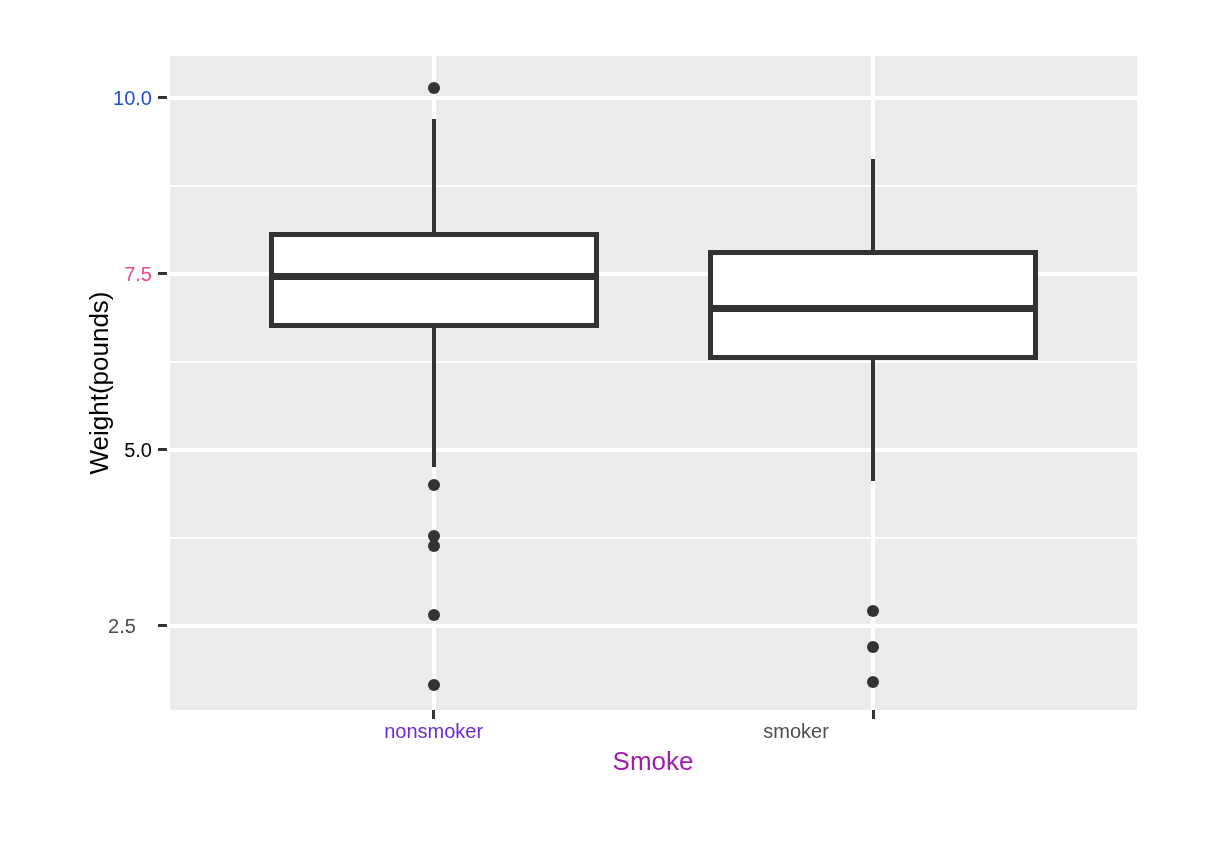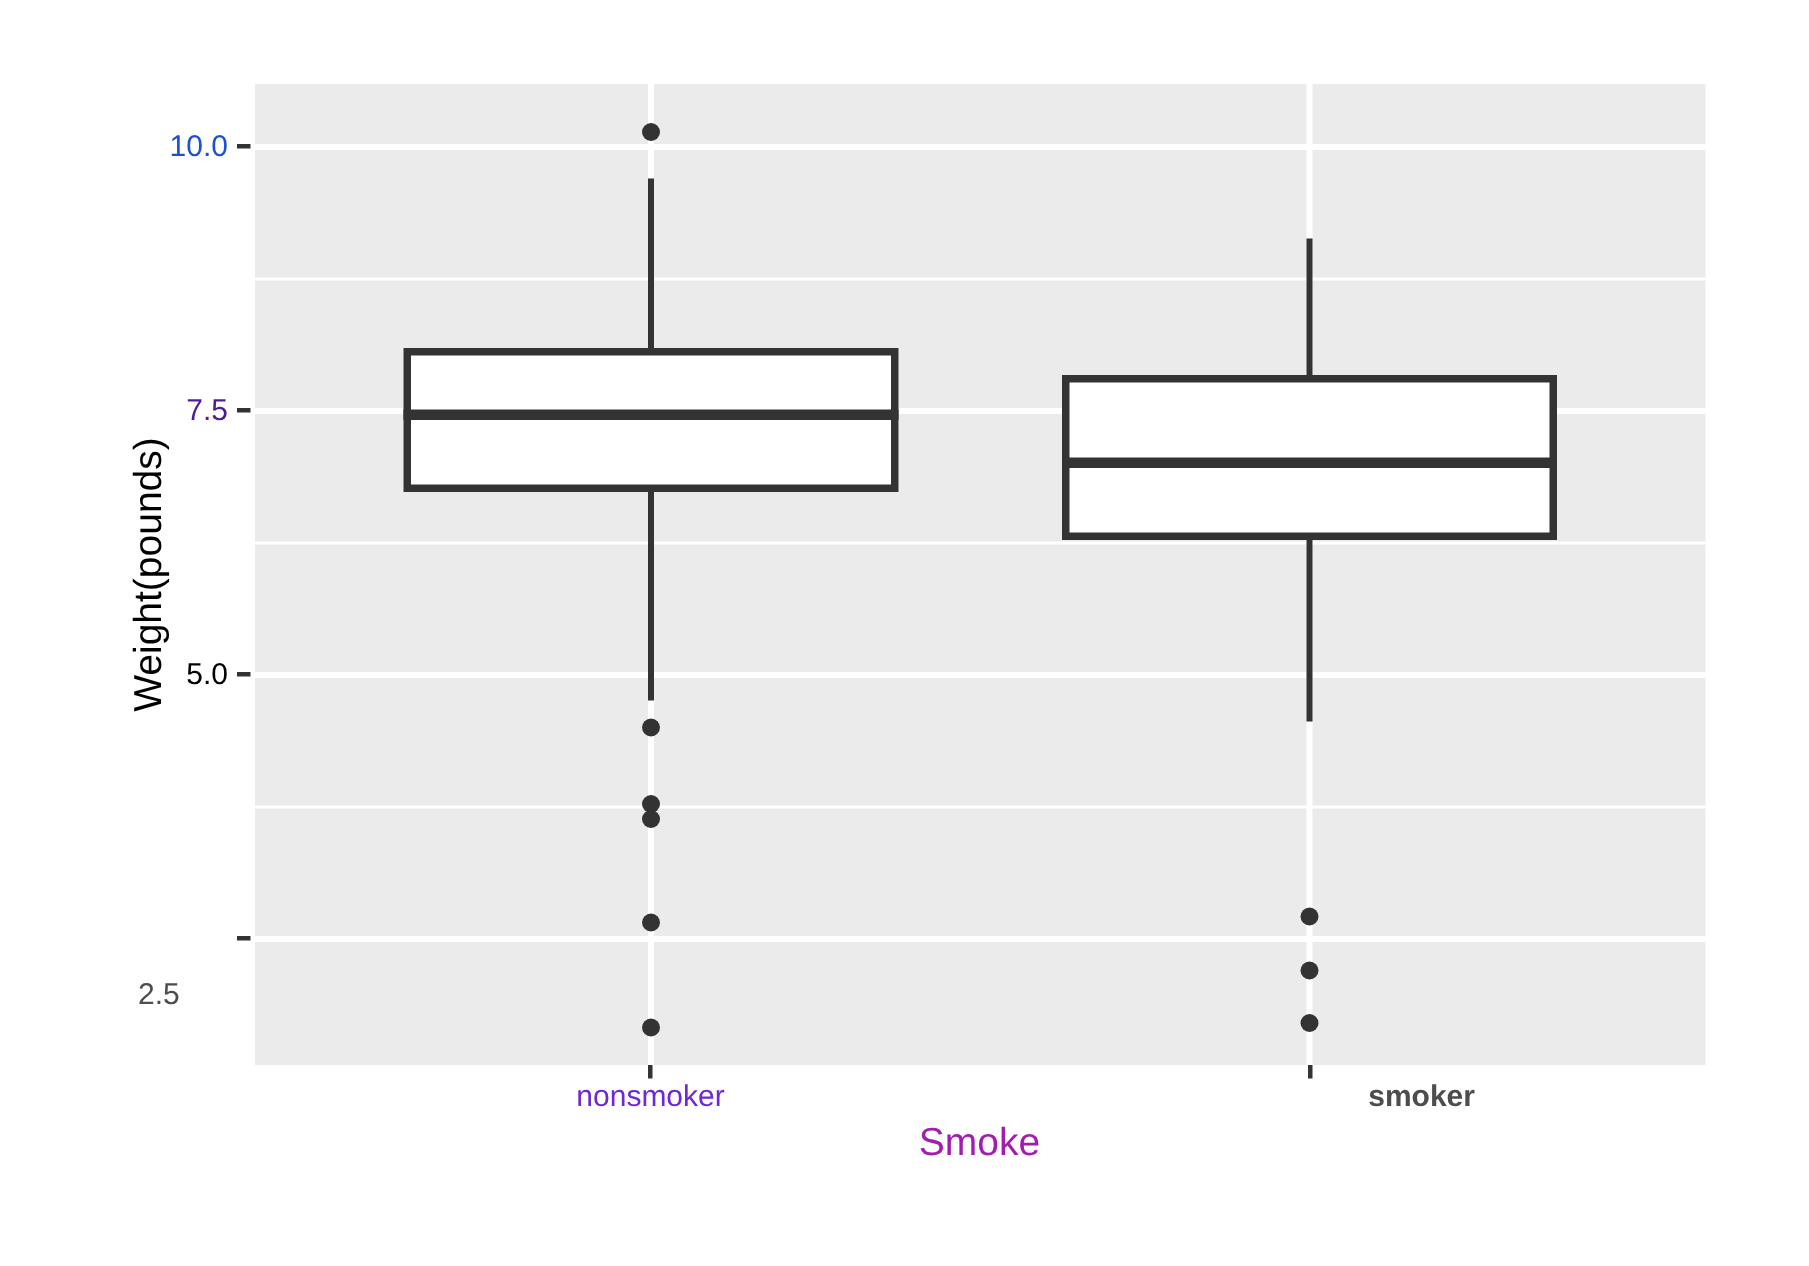--- a/index.html
+++ b/index.html
@@ -42,24 +42,24 @@
     <div class="abs" style="left: 427.701px; top: 539.972px; width: 12px; height: 12px; border-radius: 50%; background: rgb(51, 51, 51);"></div>
     <div class="abs" style="left: 427.701px; top: 608.962px; width: 12px; height: 12px; border-radius: 50%; background: rgb(51, 51, 51);"></div>
     <div class="abs" style="left: 427.701px; top: 679.361px; width: 12px; height: 12px; border-radius: 50%; background: rgb(51, 51, 51);"></div>
     <div class="abs" style="left: 871.299px; top: 159.485px; width: 4px; height: 321.72px; background: rgb(51, 51, 51);"></div>
     <div class="abs" style="left: 708.299px; top: 250.299px; width: 330px; height: 109.821px; background: rgb(255, 255, 255); border: 5px solid rgb(51, 51, 51); box-sizing: border-box;"></div>
     <div class="abs" style="left: 708.299px; top: 304.526px; width: 330px; height: 7px; background: rgb(51, 51, 51);"></div>
     <div class="abs" style="left: 867.299px; top: 604.738px; width: 12px; height: 12px; border-radius: 50%; background: rgb(51, 51, 51);"></div>
     <div class="abs" style="left: 867.299px; top: 640.642px; width: 12px; height: 12px; border-radius: 50%; background: rgb(51, 51, 51);"></div>
     <div class="abs" style="left: 867.299px; top: 675.841px; width: 12px; height: 12px; border-radius: 50%; background: rgb(51, 51, 51);"></div>
     <div class="abs" style="left: 158px; top: 624.022px; width: 9px; height: 3px; background: rgb(51, 51, 51);"></div>
-    <div class="abs" style="left: 92px; top: 612.522px; width: 60px; text-align: left; color: rgb(77, 77, 77); font-size: 20px; line-height: 26px; margin-top: 37px;">2.5</div>
+    <div class="abs" style="left: 92px; top: 612.522px; width: 60px; text-align: center; color: rgb(77, 77, 77); font-size: 20px; line-height: 26px;">2.5</div>
     <div class="abs" style="left: 158px; top: 448.026px; width: 9px; height: 3px; background: rgb(51, 51, 51);"></div>
     <div class="abs" style="left: 92px; top: 436.526px; width: 60px; text-align: right; color: #000000; font-size: 20px; line-height: 26px;">5.0</div>
     <div class="abs" style="left: 158px; top: 272.031px; width: 9px; height: 3px; background: rgb(51, 51, 51);"></div>
-    <div class="abs" style="left: 92px; top: 260.531px; width: 60px; text-align: right; color: #4c1d95; font-size: 20px; line-height: 26px;">7.5</div>
+    <div class="abs" style="left: 92px; top: 260.531px; width: 60px; text-align: right; color: #ec4899; font-size: 20px; line-height: 26px;">7.5</div>
     <div class="abs" style="left: 158px; top: 96.035px; width: 9px; height: 3px; background: rgb(51, 51, 51);"></div>
     <div class="abs" style="left: 92px; top: 84.535px; width: 60px; text-align: right; color: #1d4ed8; font-size: 20px; line-height: 26px;">10.0</div>
     <div class="abs" style="left: 432.201px; top: 710px; width: 3px; height: 9px; background: rgb(51, 51, 51);"></div>
     <div class="abs" style="left: 323.701px; top: 719px; width: 220px; text-align: center; color: #6d28d9; font-size: 20px; line-height: 24px;">nonsmoker</div>
     <div class="abs" style="left: 871.799px; top: 710px; width: 3px; height: 9px; background: rgb(51, 51, 51);"></div>
-    <div class="abs" style="left: 763.299px; top: 719px; width: 220px; text-align: right; color: rgb(77, 77, 77); font-size: 20px; line-height: 24px; font-weight: bold;">smoker</div>
+    <div class="abs" style="left: 763.299px; top: 719px; width: 220px; text-align: left; color: rgb(77, 77, 77); font-size: 20px; line-height: 24px;">smoker</div>
   </div>
 
 </body></html>

